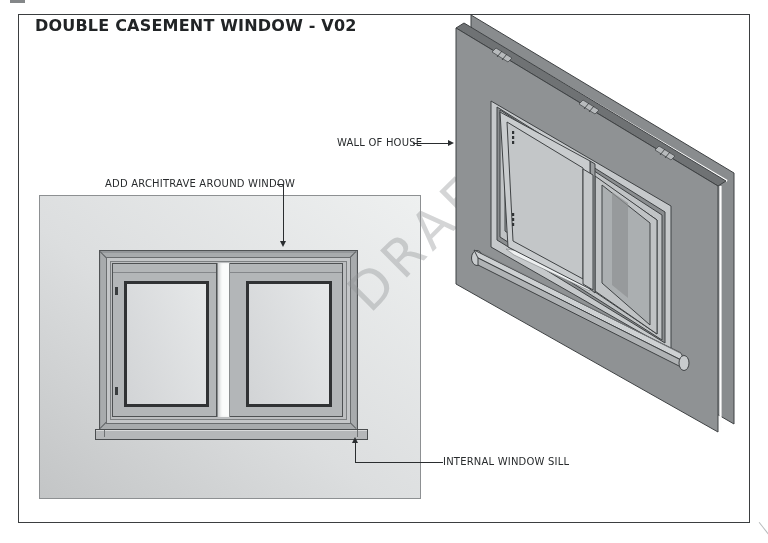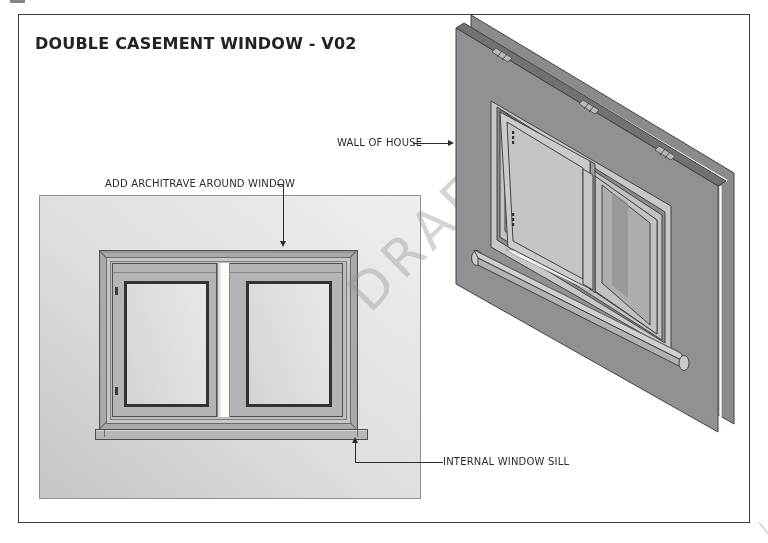--- a/index.html
+++ b/index.html
@@ -10,21 +10,21 @@
     --glass-hi:#e6e8e9; --glass-lo:#d2d4d6; --glass-iso:#aaaeb0;
     --bead-dark:#303234; --sill-gray:#b5b7b9; --watermark-gray:#8f9294;
   }
   html,body{margin:0;padding:0;background:#fff;}
   .canvas{position:relative;width:768px;height:543px;overflow:hidden;
     background:var(--paper);font-family:"DejaVu Sans",sans-serif;color:var(--ink);}
   .abs{position:absolute;}
 
   
   .page-border{left:18px;top:14px;width:730px;height:507px;border:1.6px solid #3b3e40;z-index:1;}
-  .page-title{left:35px;top:34px;font-size:16px;font-weight:bold;letter-spacing:.2px;z-index:6;white-space:nowrap;}
+  .page-title{left:35px;top:16px;font-size:16px;font-weight:bold;letter-spacing:.2px;z-index:6;white-space:nowrap;}
   .artifact-top{left:10px;top:0;width:15px;height:3px;background:#6f7274;opacity:.85;z-index:7;}
   .artifact-br{left:756px;top:528px;width:16px;height:1px;background:#b7babc;transform:rotate(52deg);z-index:7;}
 
   
   .watermark{left:310px;top:192px;width:240px;height:74px;z-index:2;
     transform:rotate(-45deg);display:flex;align-items:center;justify-content:center;
     font-size:52px;letter-spacing:7px;color:var(--watermark-gray);opacity:.38;}
 
   
   .elev{z-index:1;}

